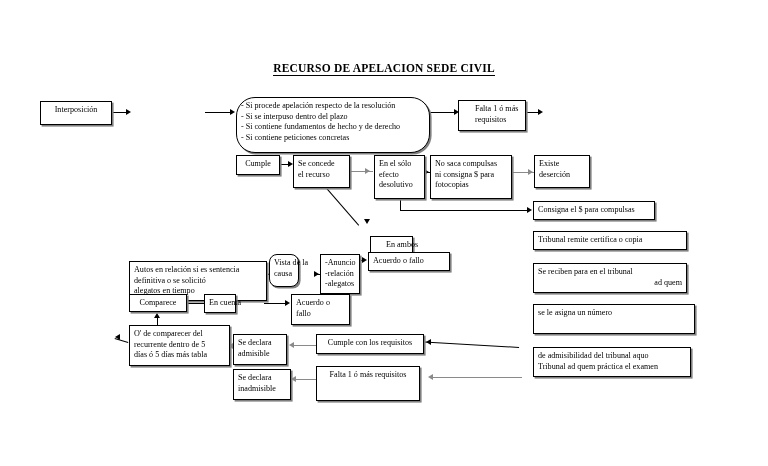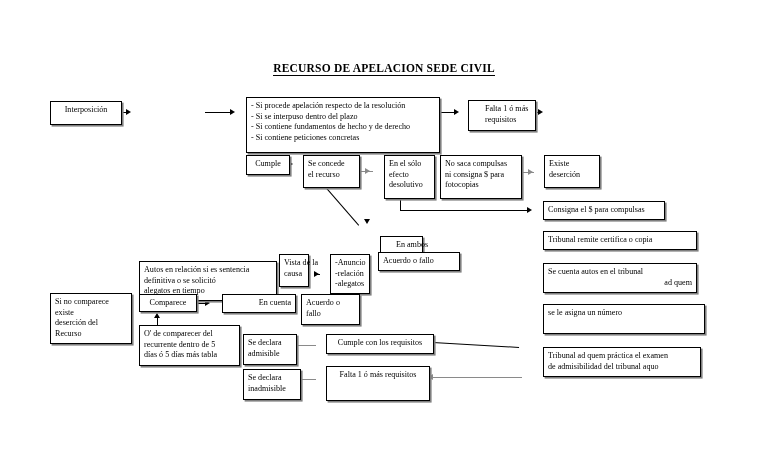--- a/index.html
+++ b/index.html
@@ -36,21 +36,20 @@
     background: #ffffff;
     font-size: 8.1px;
     line-height: 10.6px;
     color: #000;
     padding: 3px 4px;
     z-index: 5;
   }
   .box.c { text-align: center; }
   .box.shadow {
     box-shadow: 1.6px 1.6px 0 0 #808080;
-    margin-left: 10px;
   }
   .ln { display: block; white-space: nowrap; }
   .ln.right { text-align: right; }
   .conn {
     position: absolute;
     background: #000;
     z-index: 2;
   }
   .conn.h { height: 1px; }
   .conn.v { width: 1px; }
@@ -94,21 +93,21 @@
     <span class="ln">Interposición</span>
   </div>
 
   <div class="conn h" style="left:112px; top:112px; width:15px;"></div>
   <div class="ah r" style="left:126px; top:109px;"></div>
 
 
   <div class="conn h" style="left:205px; top:112px; width:26px;"></div>
   <div class="ah r" style="left:230px; top:109px;"></div>
 
-  <div class="box shadow" style="left:236px; top:97px; width:194px; height:56px;">
+  <div class="box shadow" style="left:236px; top:97px; width:194px; height:56px;border-radius:19px;">
     <span class="ln">- Si procede apelación respecto de la resolución</span>
     <span class="ln">- Si se interpuso dentro del plazo</span>
     <span class="ln">- Si contiene fundamentos de hecho y de derecho</span>
     <span class="ln">- Si contiene peticiones concretas</span>
   </div>
 
   <div class="conn h" style="left:430px; top:112px; width:25px;"></div>
   <div class="ah r" style="left:454px; top:109px;"></div>
 
   <div class="box shadow" style="left:458px; top:100px; width:68px; height:31px;padding-left:16px;">
@@ -180,21 +179,21 @@
 
   <div class="box shadow" style="left:129px; top:261px; width:138px; height:40px;">
     <span class="ln">Autos en relación si es sentencia</span>
     <span class="ln">definitiva o se solicitó</span>
     <span class="ln">alegatos en tiempo</span>
   </div>
 
   <div class="conn h" style="left:267px; top:274px; width:2px;"></div>
   <div class="ah r" style="left:264px; top:271px;"></div>
 
-  <div class="box shadow" style="left:269px; top:254px; width:30px; height:33px;">
+  <div class="box shadow" style="left:269px; top:254px; width:30px; height:33px;border-radius:8px;">
     <span class="ln">Vista de la</span>
     <span class="ln">causa</span>
   </div>
 
   <div class="conn h" style="left:315px; top:274px; width:5px;"></div>
   <div class="ah r" style="left:314px; top:271px;"></div>
 
   <div class="box shadow" style="left:320px; top:254px; width:40px; height:40px;">
     <span class="ln">-Anuncio</span>
     <span class="ln">-relación</span>
@@ -202,54 +201,48 @@
   </div>
 
   <div class="conn h" style="left:360px; top:260px; width:5px;"></div>
   <div class="ah r" style="left:362px; top:257px;"></div>
 
   <div class="box shadow" style="left:368px; top:252px; width:82px; height:19px;">
     <span class="ln">Acuerdo o fallo</span>
   </div>
 
   <div class="box shadow" style="left:533px; top:263px; width:154px; height:30px;">
-    <span class="ln">Se cuenta autos en el tribunal</span>
+    <span class="ln">Se reciben para en el tribunal</span>
     <span class="ln right">ad quem</span>
   </div>
 
   <div class="box shadow" style="left:533px; top:304px; width:162px; height:30px;">
     <span class="ln">se le asigna un número</span>
   </div>
 
   <div class="box shadow" style="left:533px; top:347px; width:158px; height:30px;">
+    <span class="ln">de admisibilidad del tribunal aquo</span>
     <span class="ln">Tribunal ad quem práctica el examen</span>
-    <span class="ln">de admisibilidad del tribunal aquo</span>
-  </div>
-
-  <div class="box shadow" style="left:40px; top:293px; width:82px; height:51px;">
-    <span class="ln">Si no comparece</span>
-    <span class="ln">existe</span>
-    <span class="ln">deserción del</span>
-    <span class="ln">Recurso</span>
-  </div>
+  </div>
+
 
   <div class="box c shadow" style="left:129px; top:294px; width:58px; height:18px;">
     <span class="ln">Comparece</span>
   </div>
 
   <div class="conn v" style="left:157px; top:294px; height:0px;"></div>
   <div class="av u" style="left:154px; top:289px;"></div>
 
   <div class="conn v" style="left:157px; top:317px; height:8px;"></div>
   <div class="av u" style="left:154px; top:313px;"></div>
 
   <div class="conn h" style="left:187px; top:303px; width:20px;"></div>
   <div class="ah r" style="left:205px; top:300px;"></div>
 
-  <div class="box c shadow" style="left:212px; top:294px; width:74px; height:19px;text-align:right;">
+  <div class="box c shadow" style="left:204px; top:294px; width:32px; height:19px;text-align:right;">
     <span class="ln">En cuenta</span>
   </div>
 
   <div class="conn h" style="left:264px; top:303px; width:23px;"></div>
   <div class="ah r" style="left:285px; top:300px;"></div>
 
   <div class="box shadow" style="left:291px; top:294px; width:59px; height:31px;">
     <span class="ln">Acuerdo o</span>
     <span class="ln">fallo</span>
   </div>

